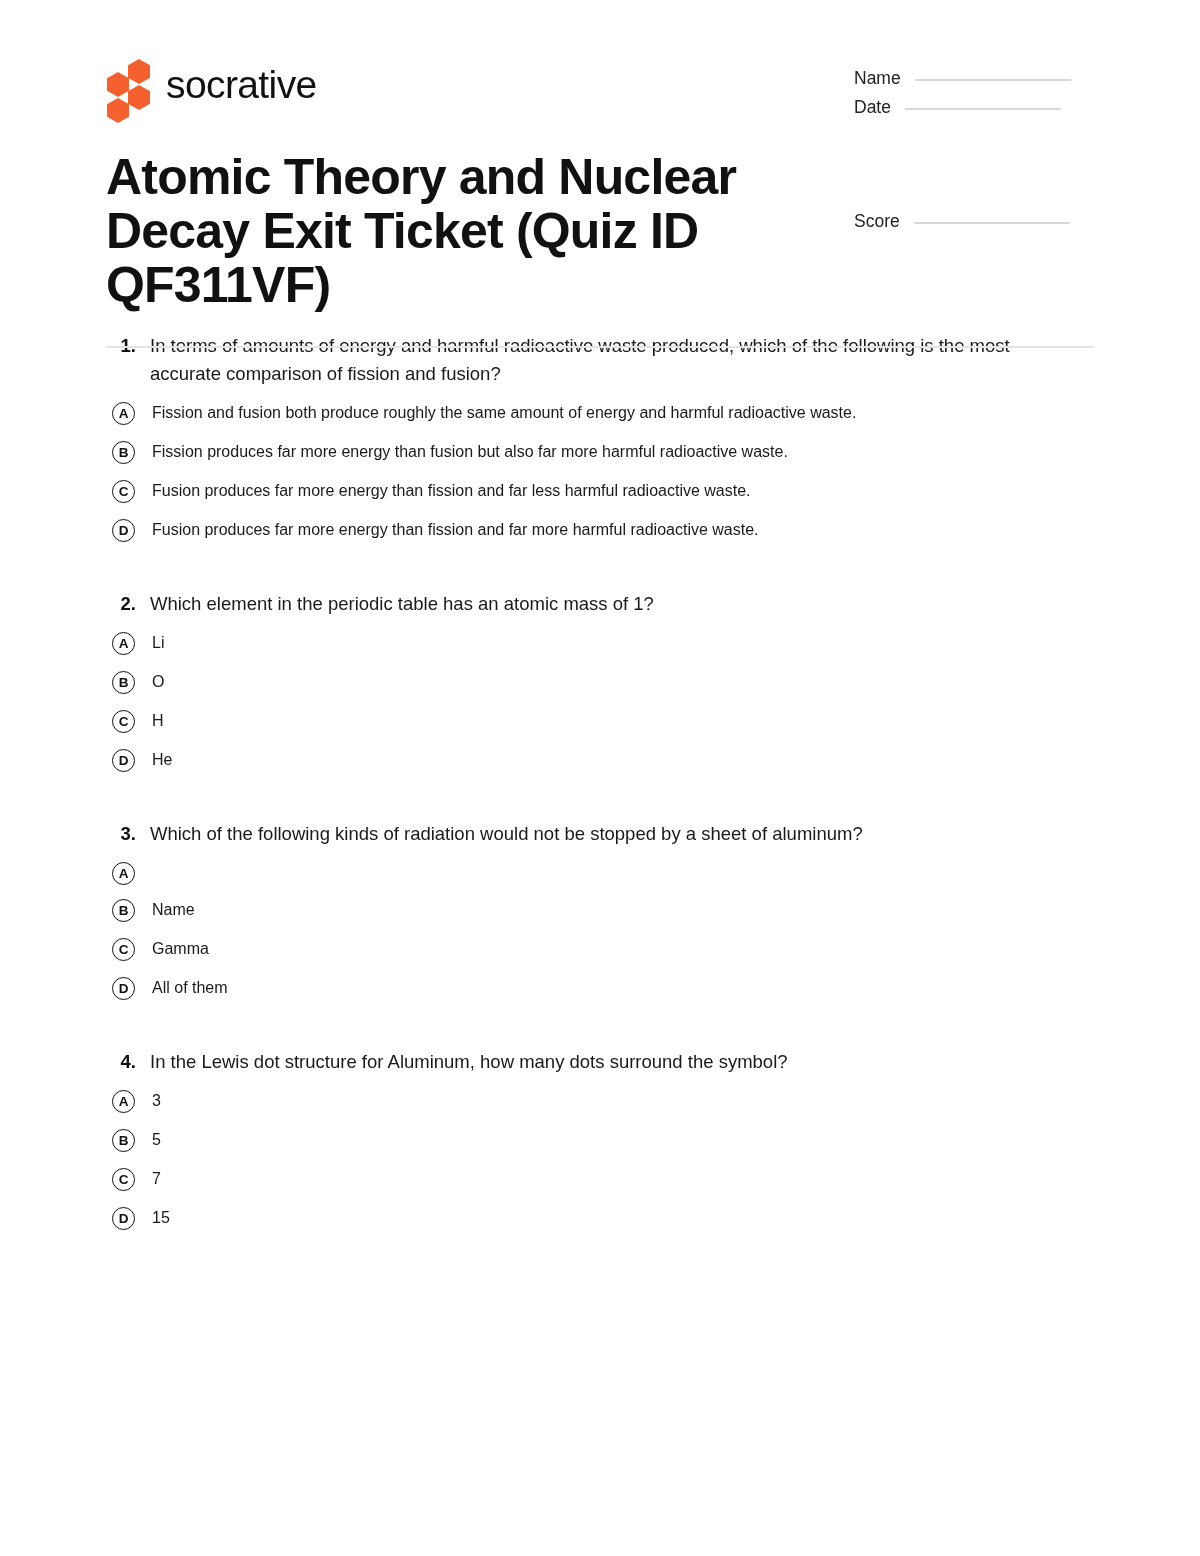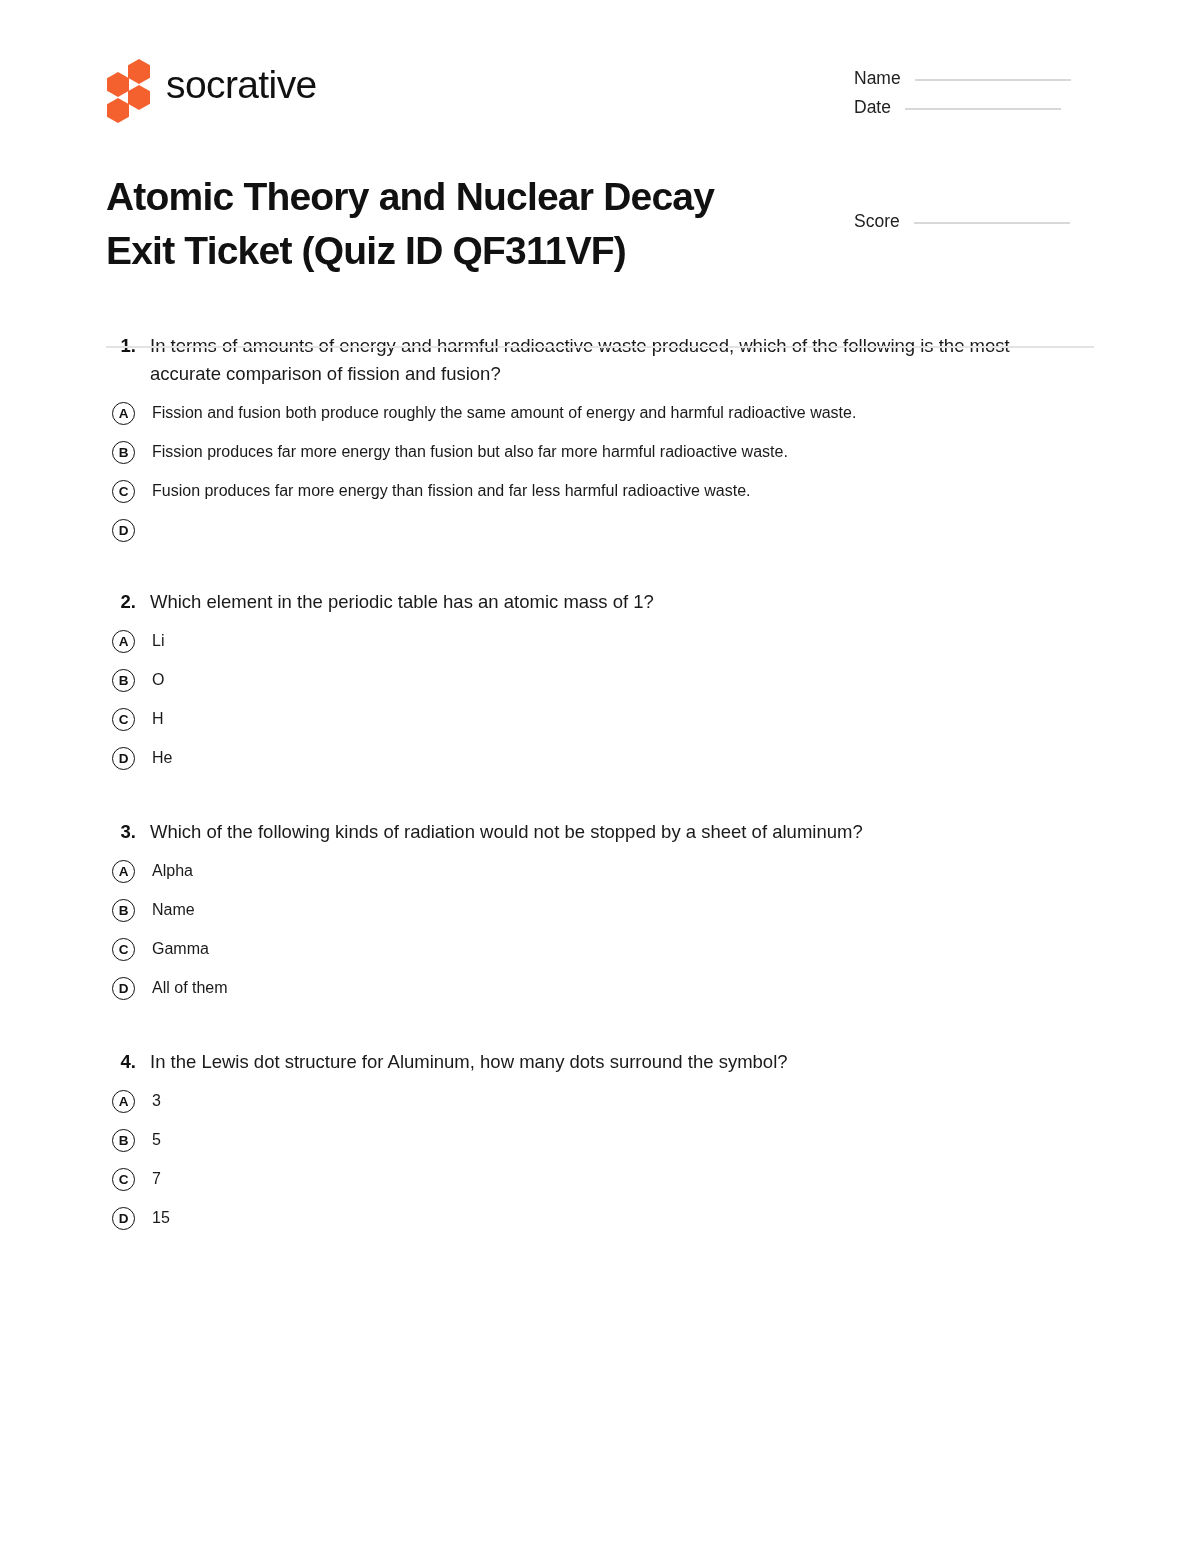--- a/index.html
+++ b/index.html
@@ -98,23 +98,23 @@
 
   .score-field {
     position: absolute;
     right: 106px;
     top: 211px;
     width: 240px;
   }
 
   
   .doc-title {
-    margin-top: 56px;
+    margin-top: 36px;
     width: 640px;
-    font-size: 39px;
+    font-size: 50px;
     line-height: 54px;
     font-weight: 700;
     letter-spacing: -0.8px;
     color: #111111;
   }
 
   .divider {
     position: absolute;
     left: 106px;
     right: 106px;
@@ -258,20 +258,21 @@
       <div class="option-row">
         <div class="opt-bullet">
           <span class="opt-circle">C</span>
         </div>
         <div class="opt-text">Fusion produces far more energy than fission and far less harmful radioactive waste.</div>
       </div>
       <div class="option-row">
         <div class="opt-bullet">
           <span class="opt-circle">D</span>
         </div>
+        <div class="opt-text">Fusion produces far more energy than fission and far more harmful radioactive waste.</div>
       </div>
     </div>
 
     <div class="question-block">
       <div class="question-head">
         <div class="q-number">2.</div>
         <div class="q-text">Which element in the periodic table has an atomic mass of 1?</div>
       </div>
       <div class="option-row">
         <div class="opt-bullet">
@@ -301,21 +302,20 @@
 
     <div class="question-block">
       <div class="question-head">
         <div class="q-number">3.</div>
         <div class="q-text">Which of the following kinds of radiation would not be stopped by a sheet of aluminum?</div>
       </div>
       <div class="option-row">
         <div class="opt-bullet">
           <span class="opt-circle">A</span>
         </div>
-        <div class="opt-text">Alpha</div>
       </div>
       <div class="option-row">
         <div class="opt-bullet">
           <span class="opt-circle">B</span>
         </div>
         <div class="opt-text">Name</div>
       </div>
       <div class="option-row">
         <div class="opt-bullet">
           <span class="opt-circle">C</span>

